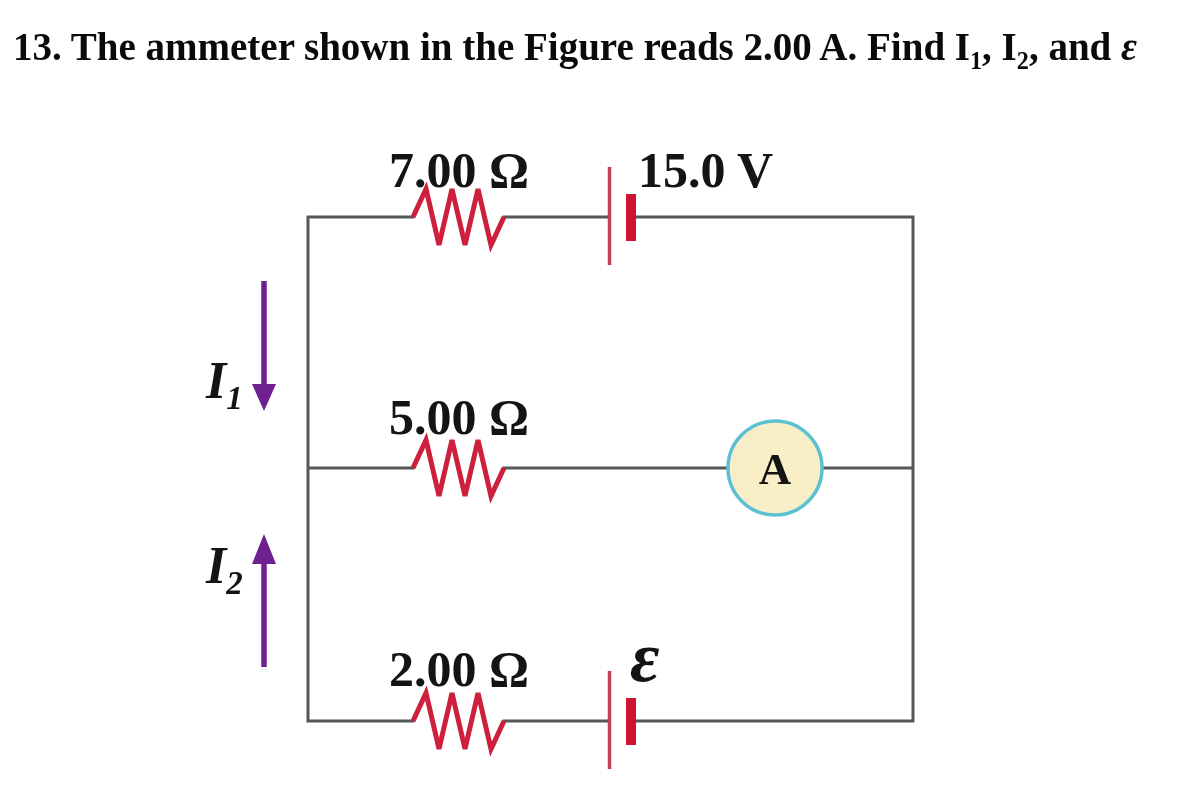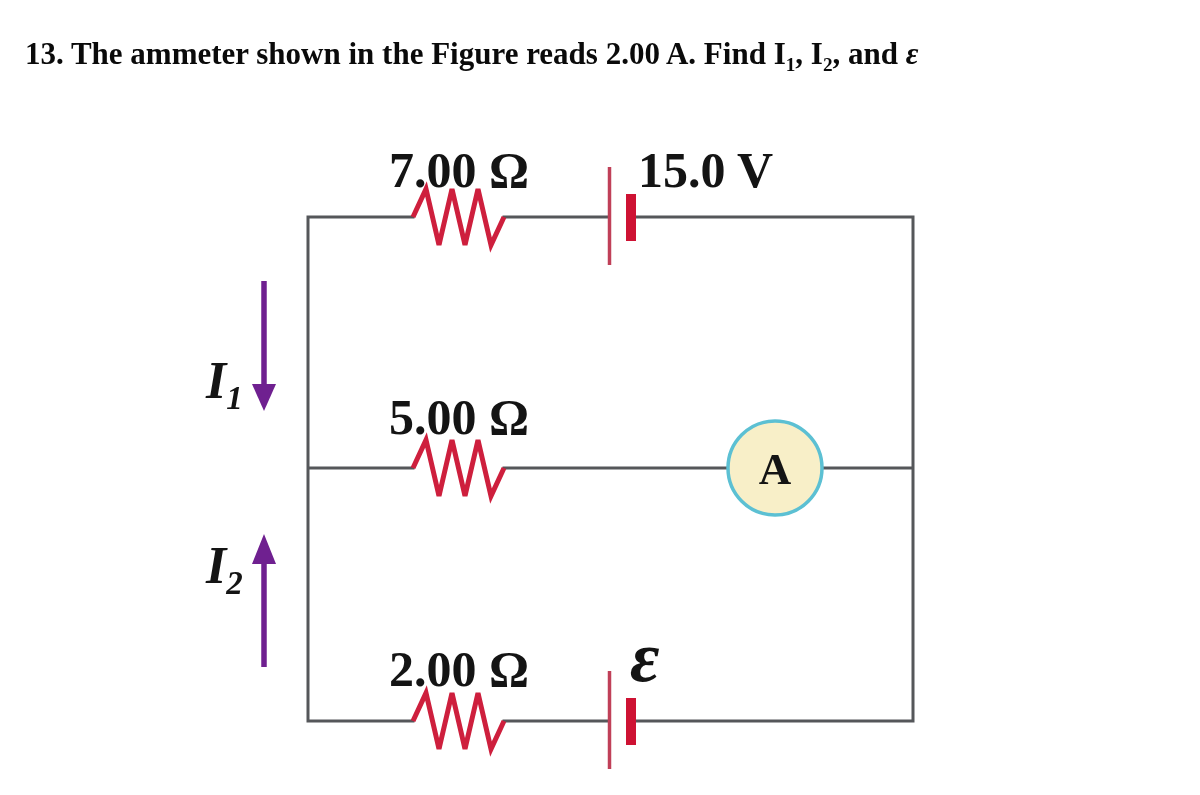--- a/index.html
+++ b/index.html
@@ -12,22 +12,22 @@
     width: 1200px;
     height: 795px;
     background: #ffffff;
     overflow: hidden;
     font-family: "Liberation Serif", "DejaVu Serif", serif;
   }
   .title {
     position: absolute;
     left: 9px;
     top: 20px;
-    margin: 16px;
-    font-size: 31px;
+    margin: 4px;
+    font-size: 39px;
     font-weight: bold;
     color: #0a0a0a;
     white-space: nowrap;
     font-family: "Liberation Serif", "DejaVu Serif", serif;
   }
   .title sub {
     font-size: 0.62em;
     line-height: 0;
   }
   .title .emf-inline {

